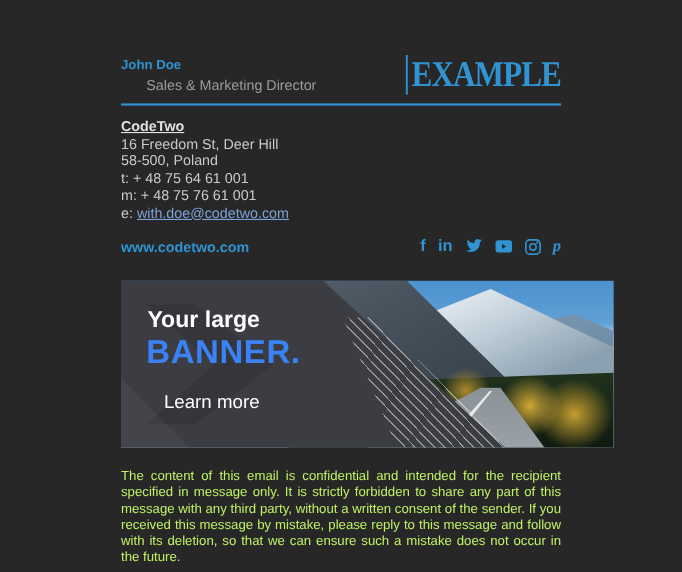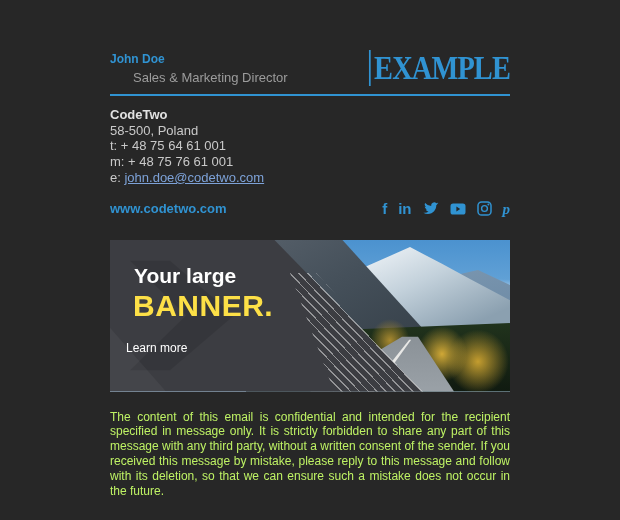--- a/index.html
+++ b/index.html
@@ -18,33 +18,33 @@
   .logo{
     font-family:"Liberation Serif", serif;font-weight:bold;
     color:#3093d2;font-size:33px;line-height:36px;letter-spacing:-1px;
     border-left:2px solid #3093d2;padding-left:4px;
     transform:scaleX(0.86);transform-origin:right center;white-space:nowrap;
   }
   .divider{border-bottom:2px solid #3093d2;margin-top:8px;}
 
   
   .contact{margin-top:11px;font-size:13px;line-height:15.7px;color:#c9c9c9;}
-  .company{font-weight:bold;color:#e2e2e2;}
+  .company{font-weight:bold;color:#e2e2e2;text-decoration:underline;}
   .email-link{color:#7da2d8;text-decoration:underline;cursor:pointer;}
 
   
   .webrow{margin-top:14px;display:flex;justify-content:space-between;align-items:center;height:18px;}
   .www{color:#3093d2;font-size:13px;font-weight:bold;cursor:pointer;}
   .social{display:flex;align-items:center;gap:11px;}
   .sic{display:inline-flex;align-items:center;justify-content:center;height:16px;cursor:pointer;}
   .sic .ltr{color:#3093d2;font-weight:bold;font-size:15px;line-height:16px;}
   .sic svg{display:block;}
 
   
-  .banner{position:relative;margin-top:22px;width:400px;height:152px;overflow:hidden;cursor:pointer;}
+  .banner{position:relative;margin-top:22px;width:400px;height:152px;overflow:hidden;cursor:pointer;padding-left:48px;}
   .banner *{position:absolute;}
   .photo{inset:0;background:linear-gradient(180deg,#4b92cf 0%,#67a5d8 34%,#b7d3ea 58%,#a9c6dd 64%);}
   .cloud{inset:0;background:
     radial-gradient(60% 18% at 88% 38%, rgba(255,255,255,.95), rgba(255,255,255,0) 70%),
     radial-gradient(35% 12% at 62% 30%, rgba(255,255,255,.55), rgba(255,255,255,0) 70%);}
   .mtn-far{inset:0;background:linear-gradient(170deg,#8aa5bd,#5f7d99);
     clip-path:polygon(82% 26%, 92% 20%, 100% 30%, 100% 62%, 72% 62%);}
   .mtn-main{inset:0;background:linear-gradient(155deg,#ffffff 18%,#eef3f7 38%,#c3d1db 55%,#8ba0b0 75%);
     clip-path:polygon(50% 42%, 62% 20%, 75% 5%, 83% 16%, 90% 26%, 100% 40%, 100% 66%, 46% 66%);}
   .mtn-streak{inset:0;background:linear-gradient(120deg,rgba(90,110,125,.55),rgba(90,110,125,0) 60%);
@@ -66,22 +66,22 @@
     clip-path:polygon(64.5% 100%, 74.8% 66%, 75.3% 66%, 66% 100%);}
   .panel{inset:0;background:#3c3d42;clip-path:polygon(0 0, 41% 0, 78% 100%, 0 100%);}
   .chev1{inset:0;background:rgba(0,0,0,.10);
     clip-path:polygon(5% 14%, 15% 14%, 31% 50%, 15% 86%, 5% 86%, 19% 50%);}
   .chev2{inset:0;background:rgba(255,255,255,.045);
     clip-path:polygon(0 58%, 14% 100%, 0 100%);}
   .stripes{inset:0;
     background:repeating-linear-gradient(46deg, rgba(235,235,235,.50) 0 1.2px, rgba(0,0,0,0) 1.2px 6.4px);
     clip-path:polygon(45% 22%, 51.5% 22%, 78.5% 100%, 56% 100%);}
   .b-line1{left:24px;top:24px;color:#ffffff;font-size:21px;font-weight:bold;}
-  .b-line2{left:23px;top:49px;color:#fde047;font-size:30px;font-weight:bold;letter-spacing:.5px;}
-  .b-cta{left:16px;top:101px;color:#ffffff;font-size:12px;}
+  .b-line2{left:23px;top:49px;color:#3b82f6;font-size:30px;font-weight:bold;letter-spacing:.5px;}
+  .b-cta{left:39px;top:101px;color:#ffffff;font-size:17px;}
 
   
   .disclaimer{margin-top:18px;color:#bef264;font-size:12px;line-height:14.8px;text-align:justify;}
 </style>
 </head>
 <body>
 
 <div class="content">
 
   <div class="hdr">
@@ -89,24 +89,25 @@
       <div class="name">John Doe</div>
       <div class="jobtitle">Sales &amp; Marketing Director</div>
     </div>
     <div class="logo">EXAMPLE</div>
   </div>
 
   <div class="divider"></div>
 
   <div class="contact">
     <div class="company">CodeTwo</div>
+    <div>16 Freedom St, Deer Hill</div>
     <div>58-500, Poland</div>
     <div>t: + 48 75 64 61 001</div>
     <div>m: + 48 75 76 61 001</div>
-    <div><span>e: </span><span class="email-link">john.doe@codetwo.com</span></div>
+    <div><span>e: </span><span class="email-link">with.doe@codetwo.com</span></div>
   </div>
 
   <div class="webrow">
     <span class="www">www.codetwo.com</span>
     <span class="social">
       <span class="sic">
           <span class="ltr">f</span>
         </span>
       <span class="sic">
           <span class="ltr">in</span>

